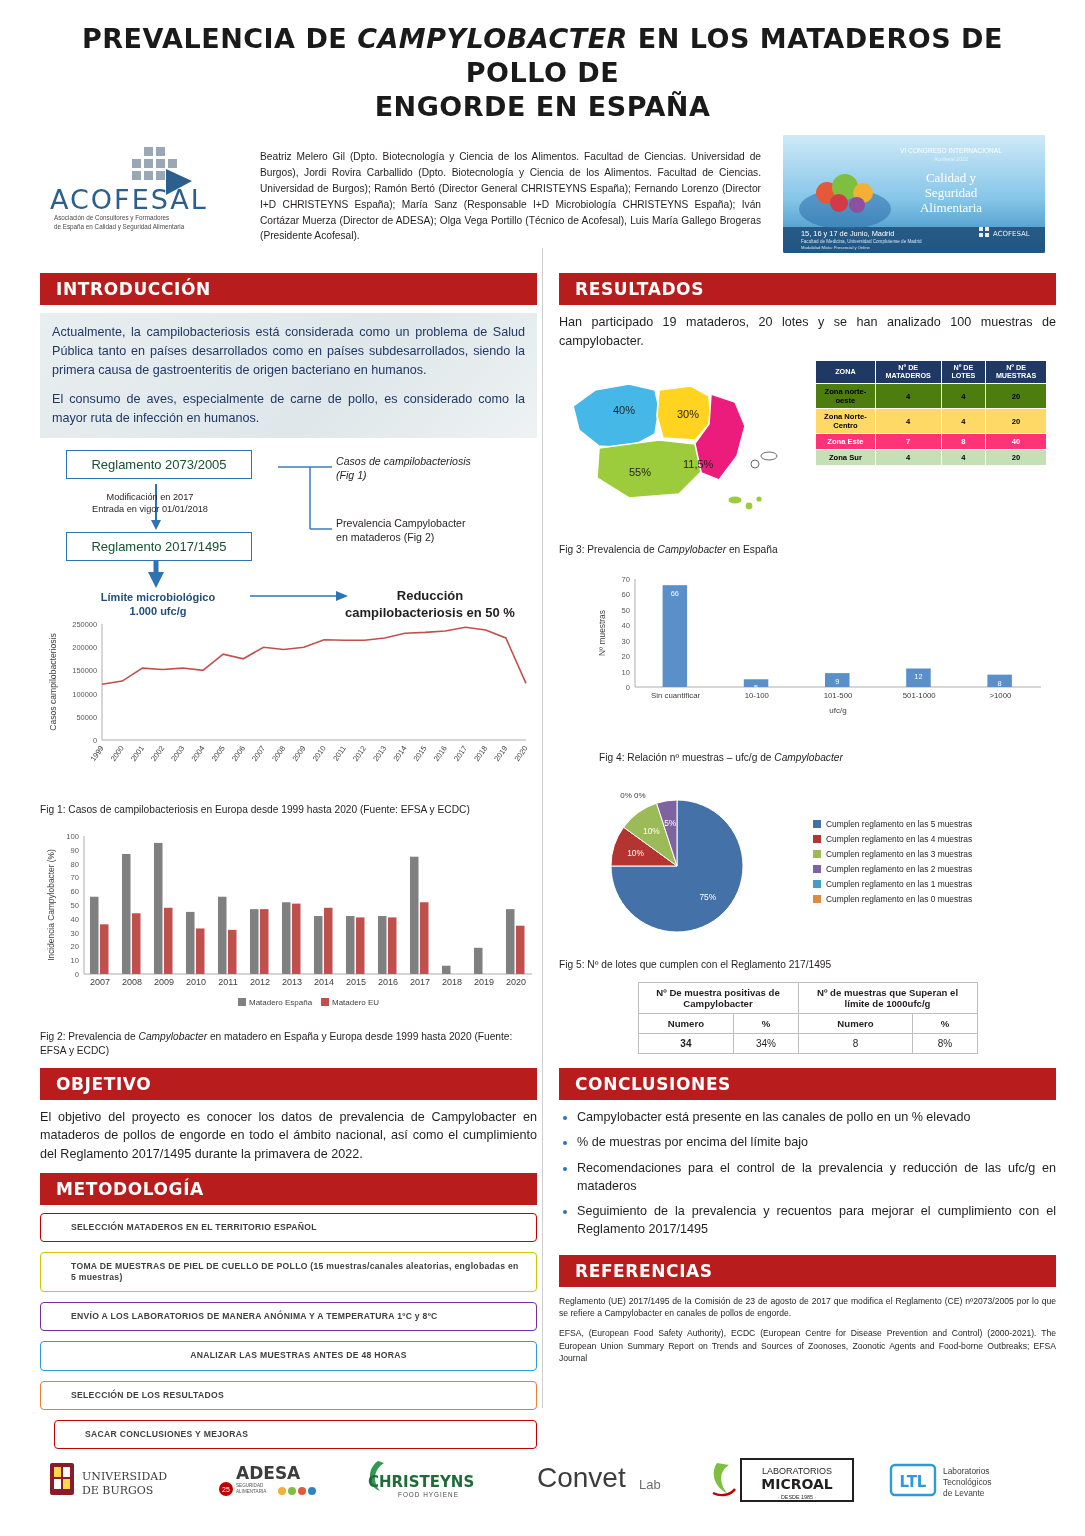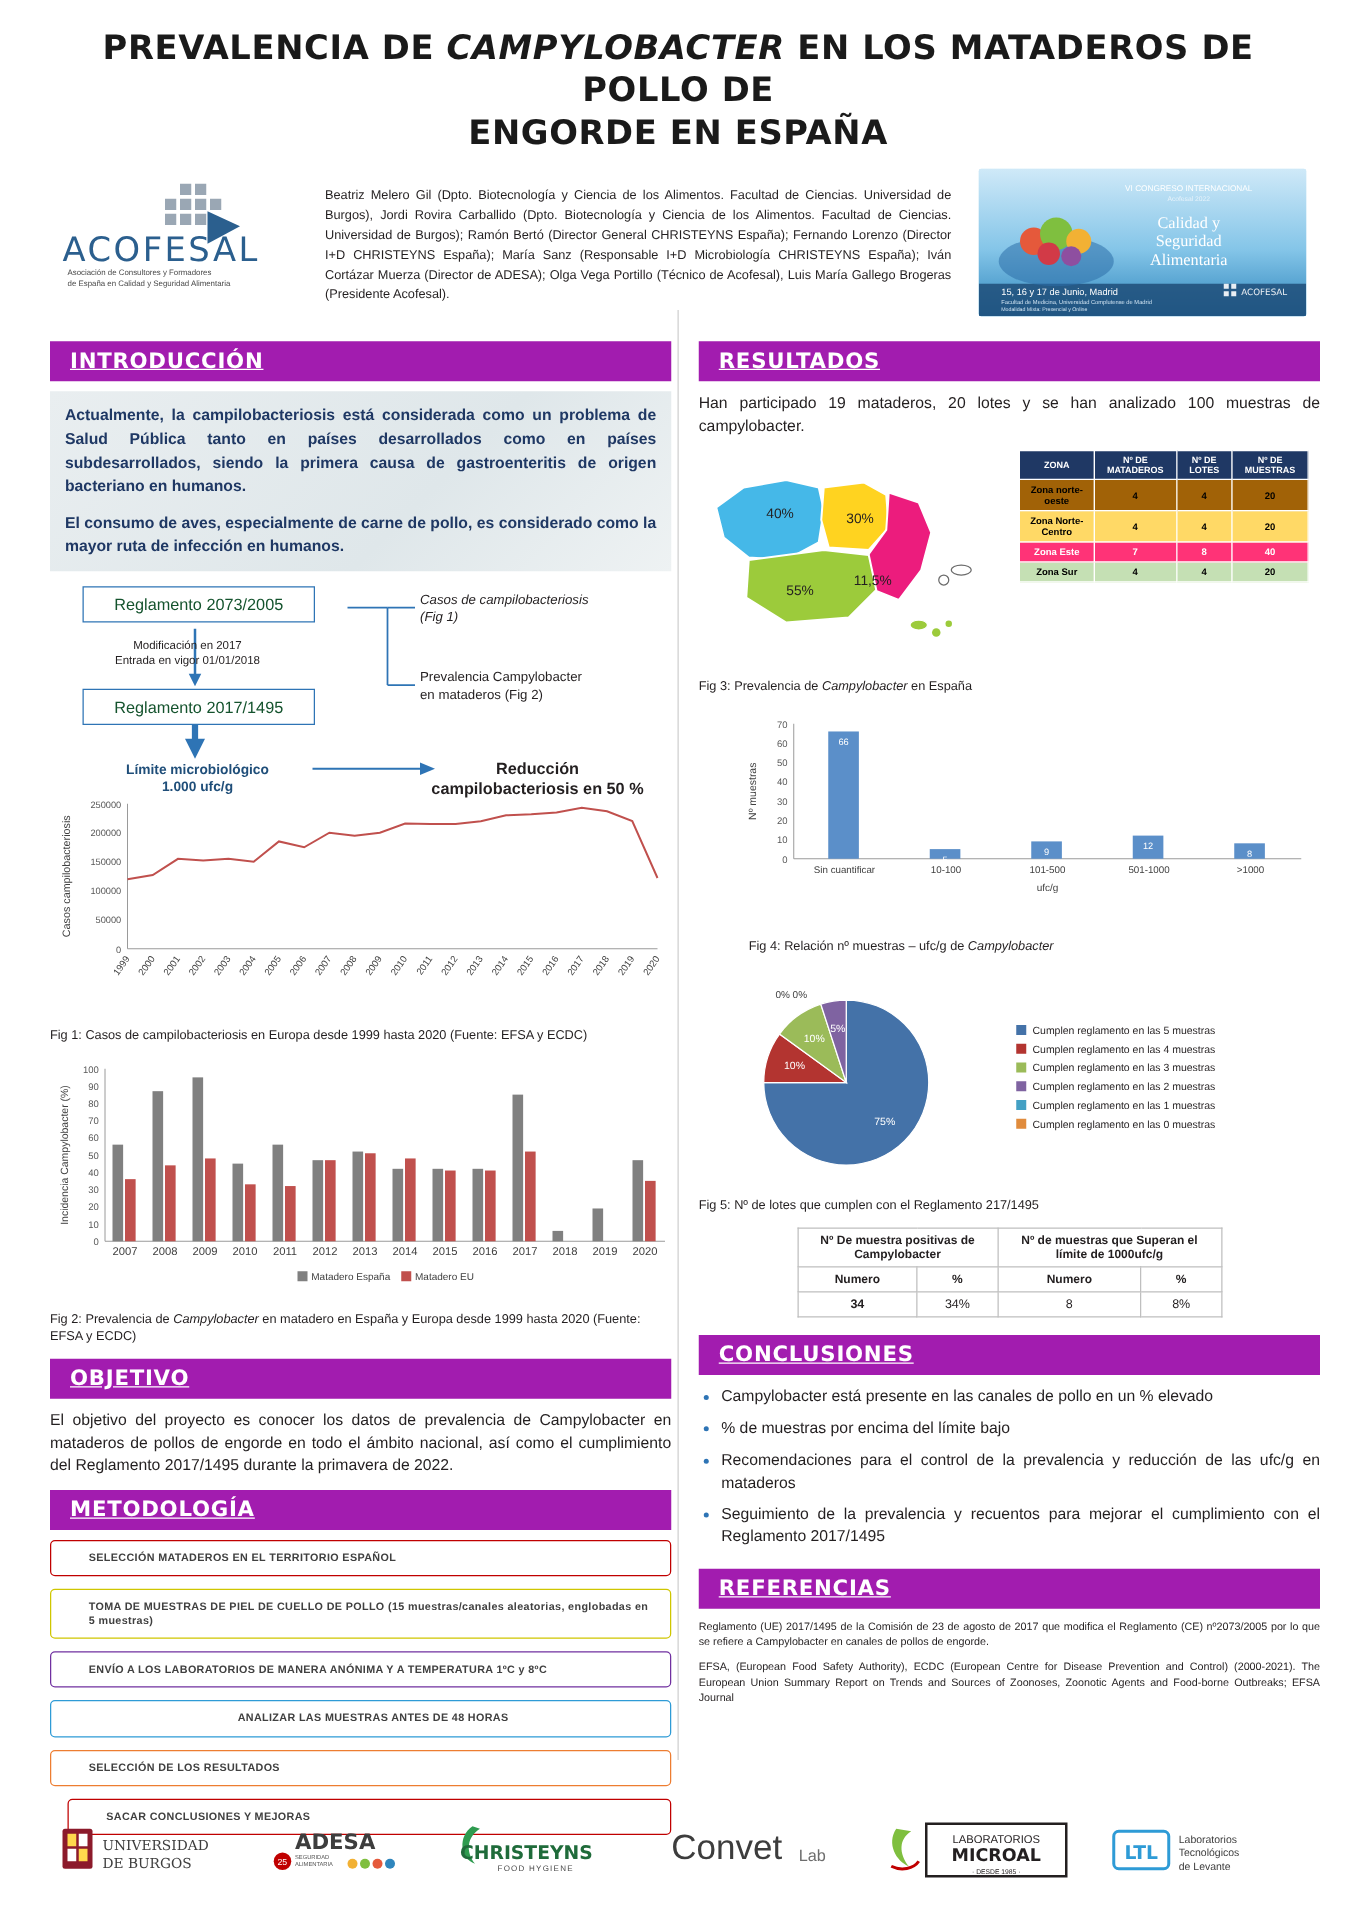--- a/index.html
+++ b/index.html
@@ -53,43 +53,41 @@
   
   .cols { display:flex; padding: 14px 40px 0 40px; gap: 22px; }
   .col-left { width: 497px; flex: 0 0 497px; }
   .col-right { width: 497px; flex: 0 0 497px; }
   .divider {
     position:absolute; left:542px; top:248px; width:1px; height:1160px;
     background:#cfcfcf;
   }
 
   .section-bar {
-    background:#a21caf;
+    background:#b91c1c;
     color:#ffffff;
     font-weight:bold;
     font-size: 17px;
     letter-spacing: 0.6px;
     padding: 6px 14px 6px 16px;
     margin: 6px 0 8px 0;
     font-family:"DejaVu Sans", sans-serif;
-    text-decoration:underline;
   }
 
   p.body {
     font-size: 12.6px;
     line-height: 1.45;
     text-align: justify;
     margin: 6px 0 10px 0;
     color:#231f20;
   }
   .intro-box {
     background: linear-gradient(135deg,#e9eef0,#dfe7ea 60%,#eef2f3);
     padding: 10px 12px;
     color:#1f3864;
-    font-weight:bold;
   }
   .intro-box p { color:#1f3864; font-size:12.6px; line-height:1.5; text-align:justify; margin:0 0 10px 0;}
   .intro-box p:last-child{margin-bottom:0;}
 
   
   .flow { position:relative; height: 170px; margin-top: 6px; }
   .reg-box {
     position:absolute;
     border:1px solid #2e74b5;
     color:#14532d;
@@ -142,21 +140,21 @@
     font-size:7.6px;
     width: 232px;
   }
   table.zona th, table.zona td {
     border:1px solid #ffffff;
     text-align:center;
     padding:3px 2px;
   }
   table.zona thead th { background:#1f3864; color:#fff; font-size:7.2px; line-height:1.15; }
   table.zona tbody td { color:#000; font-weight:bold; }
-  table.zona tbody tr.r1 td { background:#a16207; }
+  table.zona tbody tr.r1 td { background:#4d7c0f; }
   table.zona tbody tr.r2 td { background:#ffd966; }
   table.zona tbody tr.r3 td { background:#ff3377; color:#fff; }
   table.zona tbody tr.r4 td { background:#c5e0b4; }
 
   table.pos {
     border-collapse:collapse; font-size:10px; width: 340px; margin: 4px auto 0 auto;
   }
   table.pos th, table.pos td {
     border:1px solid #bfbfbf; text-align:center; padding:4px 6px;
   }

